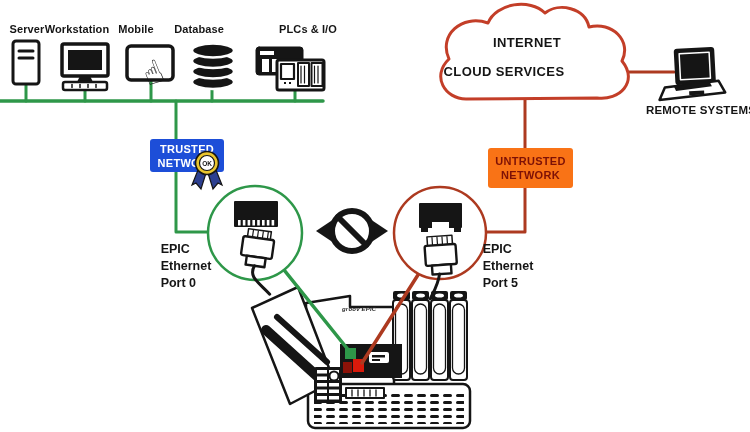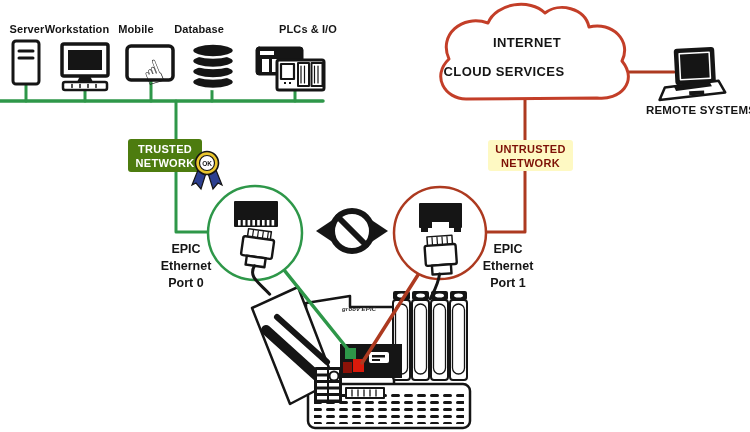--- a/index.html
+++ b/index.html
@@ -3,27 +3,27 @@
 <meta charset="utf-8">
 <style>
   html,body{margin:0;padding:0;background:#fff;}
   .stage{position:relative;width:750px;height:432px;background:#ffffff;overflow:hidden;
          font-family:"Liberation Sans",sans-serif;color:#151515;}
   svg.layer{position:absolute;left:0;top:0;z-index:1;}
   .lbl{position:absolute;z-index:3;font-weight:bold;white-space:nowrap;transform:translateX(-50%);}
   .dev-lbl{font-size:11px;top:23px;letter-spacing:.1px;}
   .cloud-lbl{font-size:13px;letter-spacing:.4px;}
   .remote-lbl{font-size:11.5px;letter-spacing:.2px;}
-  .port-lbl{position:absolute;z-index:3;transform:translateX(-50%);text-align:center;
+  .port-lbl{position:absolute;z-index:3;transform:translateX(-50%);
             font-size:12.5px;font-weight:bold;line-height:17px;}
   .badge{position:absolute;z-index:3;display:flex;flex-direction:column;align-items:center;
          justify-content:center;font-weight:bold;font-size:11px;line-height:14px;
          letter-spacing:.3px;border-radius:3px;text-align:center;}
-  .badge-trusted{left:128px;top:139px;width:74px;height:33px;background:#4d7c0f;color:#ffffff;}
-  .badge-untrusted{left:488px;top:140px;width:85px;height:31px;background:#fef9c3;color:#7D1106;}
+  .badge-trusted{left:150px;top:139px;width:74px;height:33px;background:#1d4ed8;color:#ffffff;}
+  .badge-untrusted{left:488px;top:148px;width:85px;height:40px;background:#f97316;color:#7D1106;}
   .ribbon{position:absolute;left:190px;top:148px;z-index:4;}
   .groov-logo{position:absolute;left:342px;top:306px;z-index:3;font-size:6px;font-weight:bold;
               font-style:italic;color:#2a2a2a;letter-spacing:.2px;}
 </style>
 </head>
 <body>
 
 <div class="stage">
 
   <svg class="layer" width="750" height="432" viewBox="0 0 750 432" stroke-linejoin="round" stroke-linecap="round">
@@ -263,18 +263,18 @@
   </div>
 
   <div class="port-lbl" style="left:186px;top:241px">
     <div>EPIC</div>
     <div>Ethernet</div>
     <div>Port 0</div>
   </div>
   <div class="port-lbl" style="left:508px;top:241px">
     <div>EPIC</div>
     <div>Ethernet</div>
-    <div>Port 1</div>
+    <div>Port 5</div>
   </div>
 
   <div class="groov-logo">groov EPIC</div>
 
 </div>
 
 </body></html>

